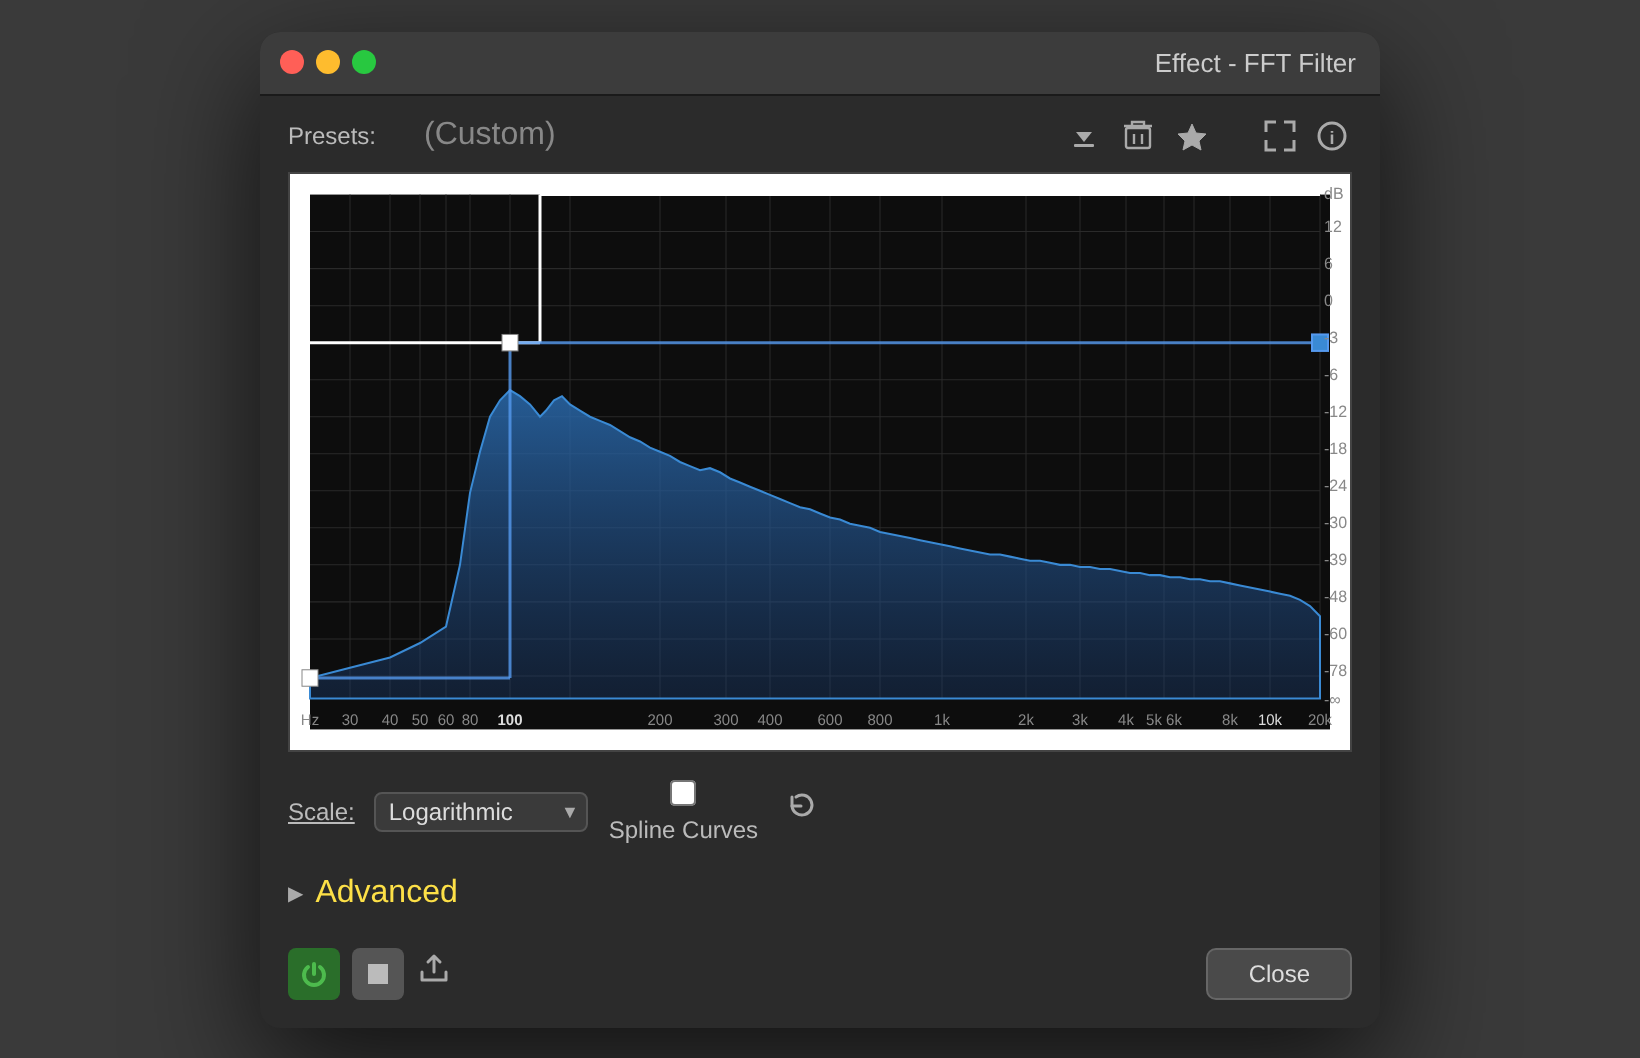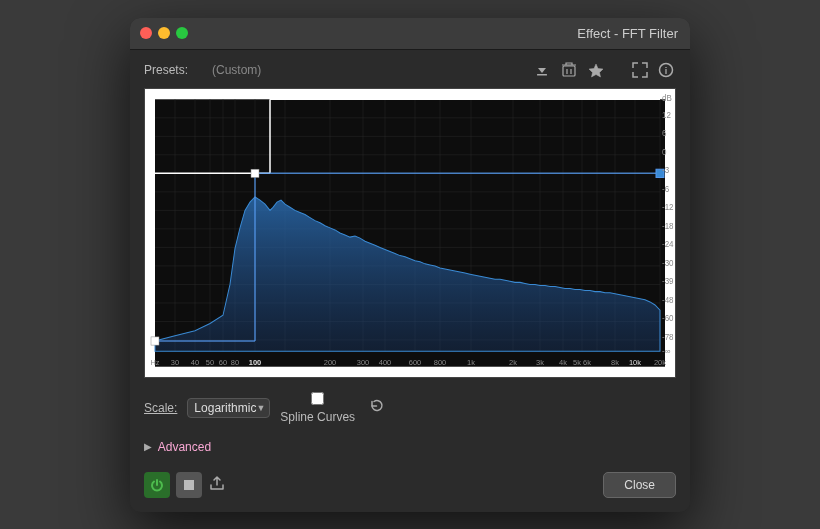--- a/index.html
+++ b/index.html
@@ -56,21 +56,21 @@
       align-items: center;
       margin-bottom: 8px;
       gap: 24px;
     }
     .presets-label {
       color: #bbb;
       font-size: 12px;
     }
     .presets-value {
       color: #888;
-      font-size: 12px;
+      font-size: 16px;
       flex: 1;
     }
     .preset-icons {
       display: flex;
       gap: 8px;
       align-items: center;
     }
     .preset-icon-btn {
       background: none;
       border: none;
@@ -114,21 +114,21 @@
       color: #bbb;
       font-size: 12px;
       text-decoration: underline;
     }
     .scale-select {
       background: #3a3a3a;
       border: 1px solid #555;
       border-radius: 4px;
       color: #ddd;
       font-size: 12px;
-      padding: 2px 12px 2px 6px;
+      padding: 2px 36px 2px 6px;
       appearance: none;
       -webkit-appearance: none;
       cursor: pointer;
       position: relative;
     }
     .select-wrapper {
       position: relative;
       display: inline-flex;
       align-items: center;
     }
@@ -171,22 +171,22 @@
       gap: 6px;
       margin-bottom: 14px;
       cursor: pointer;
       padding: 4px 0;
     }
     .advanced-chevron {
       color: #aaa;
       font-size: 10px;
     }
     .advanced-label {
-      color: #f9a8d4;
-      font-size: 12px;
+      color: #fde047;
+      font-size: 16px;
     }
 
     
     .bottom-row {
       display: flex;
       align-items: center;
       justify-content: space-between;
     }
     .left-buttons {
       display: flex;

